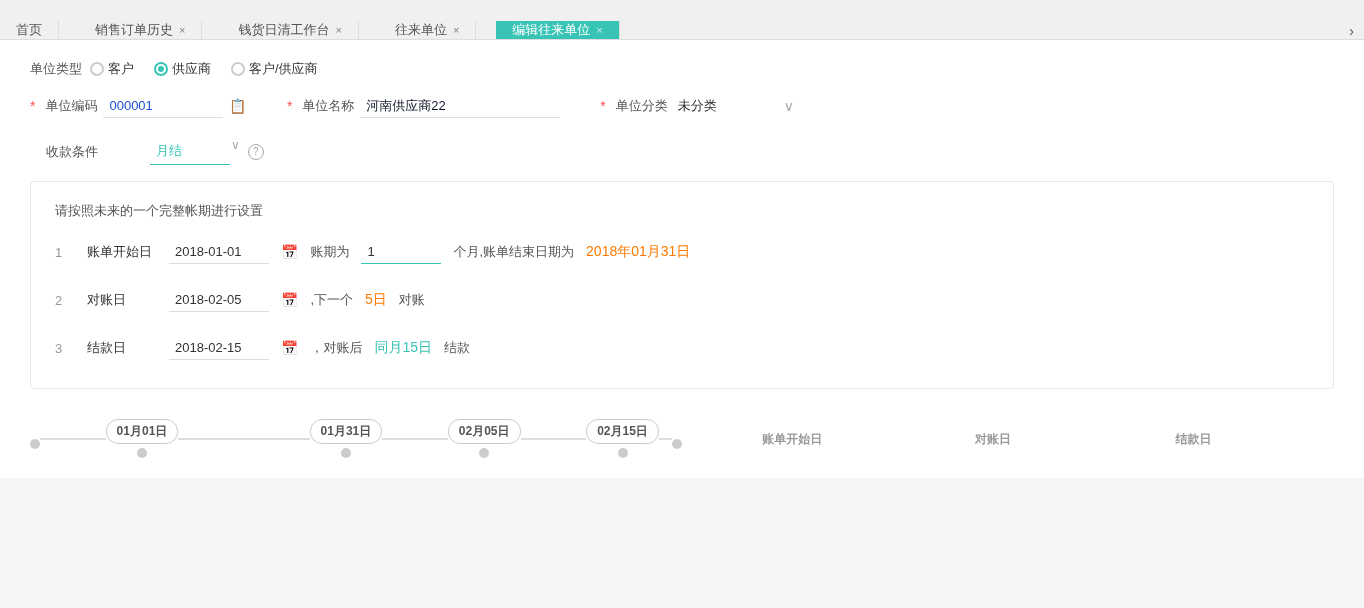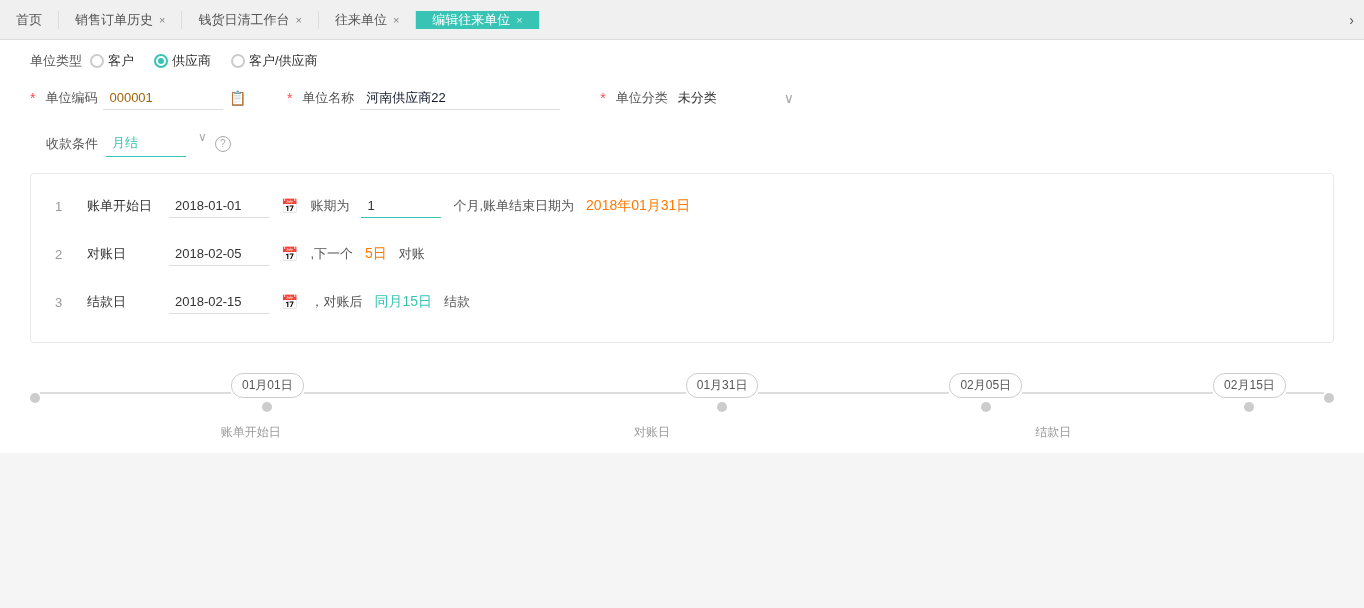--- a/index.html
+++ b/index.html
@@ -1,24 +1,25 @@
 <!DOCTYPE html>
 <html><head>
   <meta charset="utf-8">
   <style>
     * { box-sizing: border-box; margin: 0; padding: 0; }
     body { font-family: "Microsoft YaHei", "PingFang SC", sans-serif; font-size: 14px; background: #f5f5f5; color: #333; }
 
     
     .tab-bar {
       display: flex;
-      align-items: center;
+      align-items: flex-end;
       background: #f0f0f0;
       border-bottom: 1px solid #ddd;
       height: 40px;
+      gap: 20px;
     }
     .tab {
       display: flex;
       align-items: center;
       padding: 0 16px;
       cursor: pointer;
       color: #555;
       font-size: 13px;
       border-right: 1px solid #ddd;
       white-space: nowrap;
@@ -39,21 +40,21 @@
       align-items: center;
       padding: 0 10px;
       cursor: pointer;
       color: #555;
       margin-left: auto;
     }
 
     
     .main-content {
       background: #fff;
-      padding: 12px 30px;
+      padding: 20px 30px;
     }
 
     
     .form-row {
       display: flex;
       align-items: center;
       margin-bottom: 20px;
       gap: 8px;
     }
     .form-label {
@@ -102,33 +103,34 @@
       display: flex;
       align-items: center;
       gap: 6px;
     }
     .text-input {
       border: none;
       border-bottom: 1px solid #ddd;
       padding: 4px 6px;
       font-size: 13px;
       outline: none;
-      color: #a16207;
+      color: #1d4ed8;
       background: transparent;
       min-width: 120px;
     }
     .input-icon {
       color: #aaa;
       cursor: pointer;
       font-size: 14px;
     }
     .select-group {
       display: flex;
       align-items: flex-start;
-      gap: 12px;
+      gap: 1px;
+      margin-left: 44px;
     }
     .select-value {
       color: #38c4b5;
       border-bottom: 1px solid #38c4b5;
       padding: 4px 6px;
       min-width: 80px;
       font-size: 13px;
       cursor: pointer;
     }
     .chevron-down {
@@ -337,20 +339,21 @@
   <div class="form-row" style="margin-bottom:16px;">
     <span class="form-label" style="margin-left:16px;">收款条件</span>
     <div class="select-group">
       <span class="select-value">月结</span>
       <span class="chevron-down">∨</span>
     </div>
     <div class="help-icon">?</div>
   </div>
 
   <div class="panel">
+    <div class="panel-title">请按照未来的一个完整帐期进行设置</div>
 
     <div class="setting-row">
       <span class="row-num">1</span>
       <span class="row-label">账单开始日</span>
       <input class="date-input" value="2018-01-01" style="">
       <span class="cal-icon">📅</span>
       <span class="row-desc">账期为</span>
       <input class="period-input" value="1" style="width: 80px; border-bottom: 1px solid rgb(56, 196, 181);">
       <span class="row-desc">个月,账单结束日期为</span>
       <span class="highlight-orange">2018年01月31日</span>
@@ -372,21 +375,21 @@
       <input class="date-input" value="2018-02-15" style="">
       <span class="cal-icon">📅</span>
       <span class="row-desc">，对账后</span>
       <span class="highlight-teal">同月15日</span>
       <span class="row-desc">结款</span>
     </div>
   </div>
 
 
   <div class="timeline-container">
-    <div style="width:100%; position:relative; display:flex; flex-direction:column;">
+    <div style="width:100%; position:relative; display:flex; font-weight:bold;">
 
       <div style="display:flex; align-items:center; width:100%; position:relative;">
 
         <div style="width:10px; height:10px; border-radius:50%; background:#ccc; flex-shrink:0; margin-top:10px;"></div>
         <div style="flex:1; height:2px; background:#ddd;"></div>
 
         <div style="display:flex; flex-direction:column; align-items:center; flex-shrink:0;">
           <div class="timeline-tag">01月01日</div>
           <div style="width:10px; height:10px; border-radius:50%; background:#ccc;"></div>
         </div>

